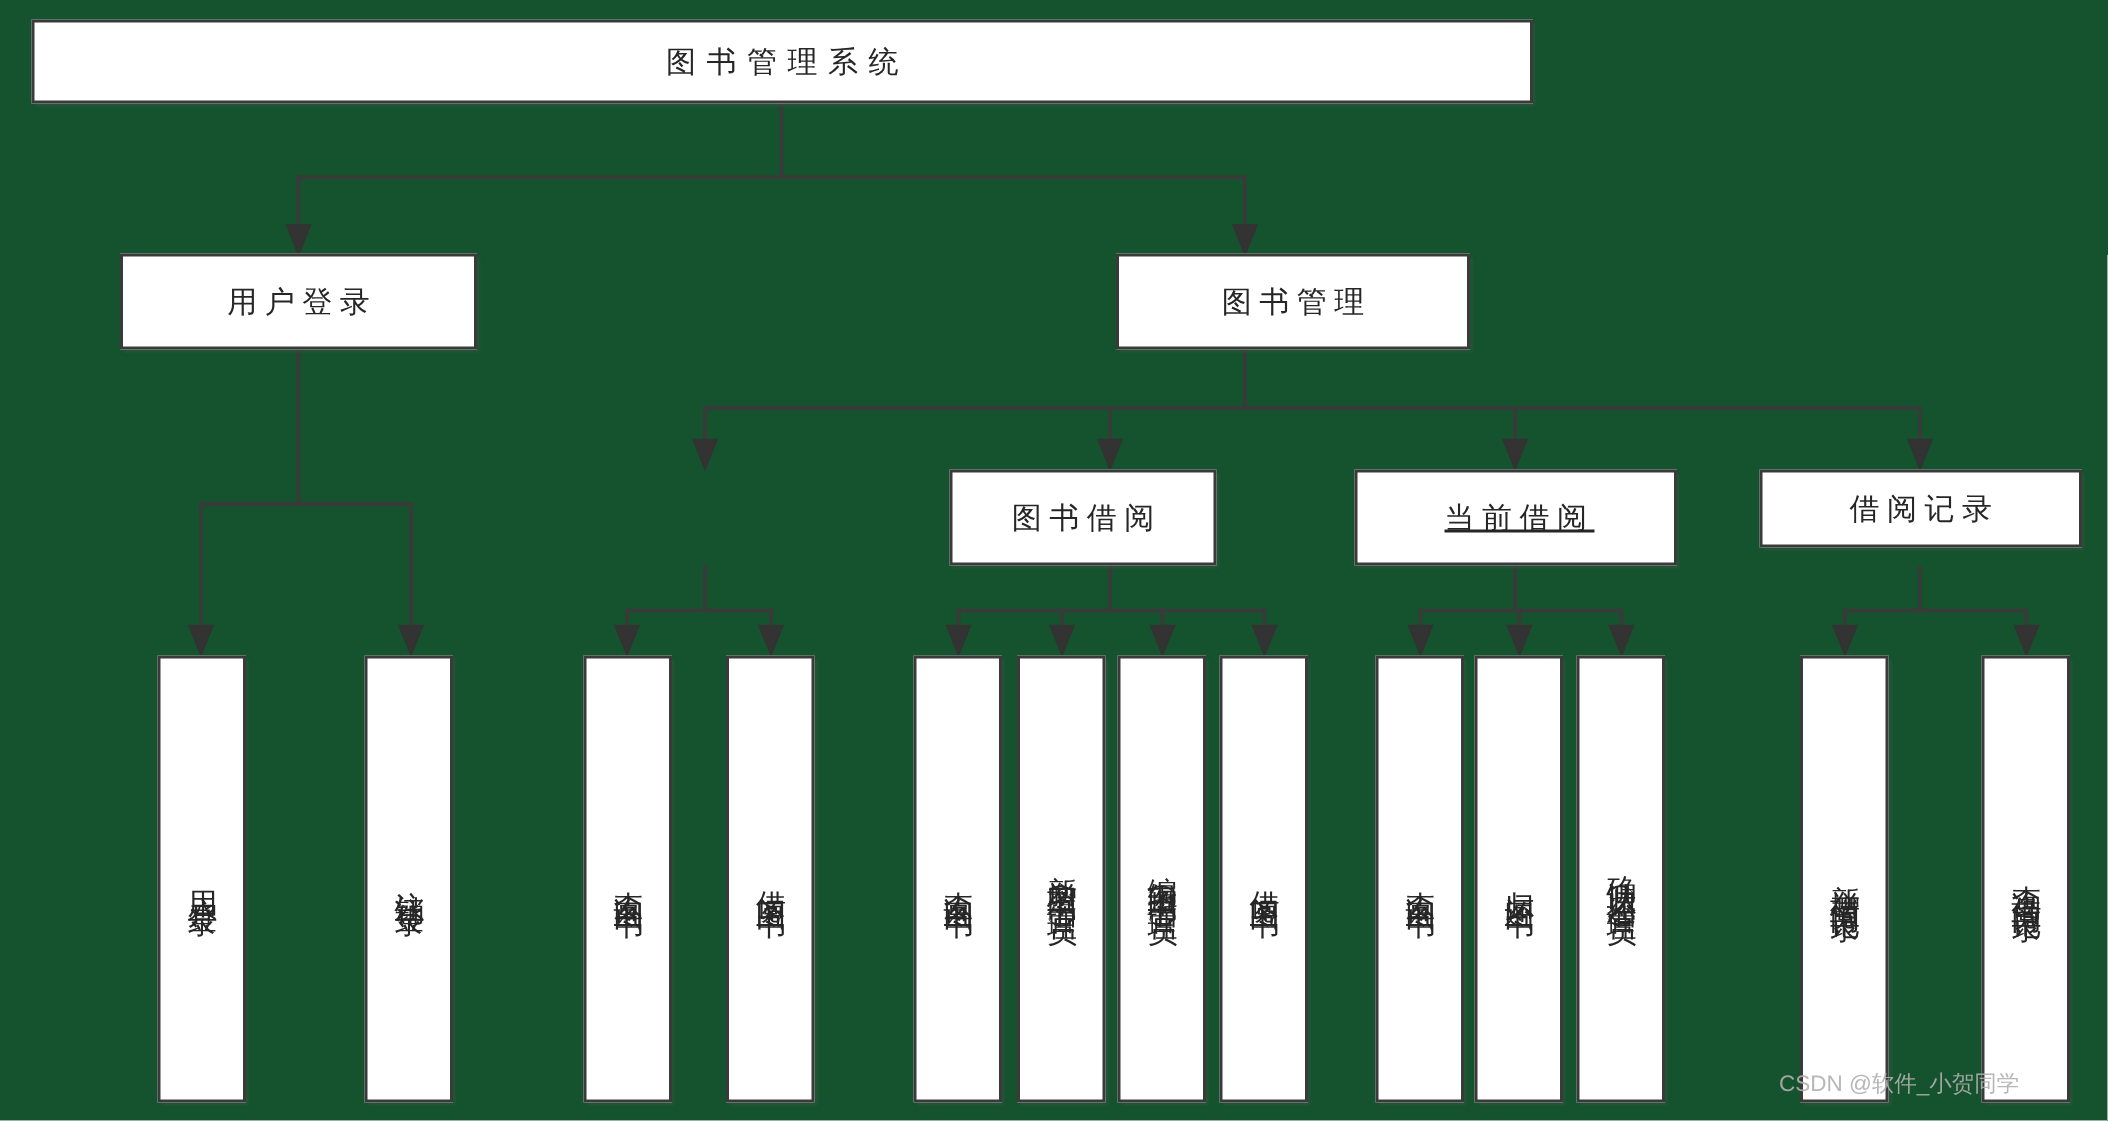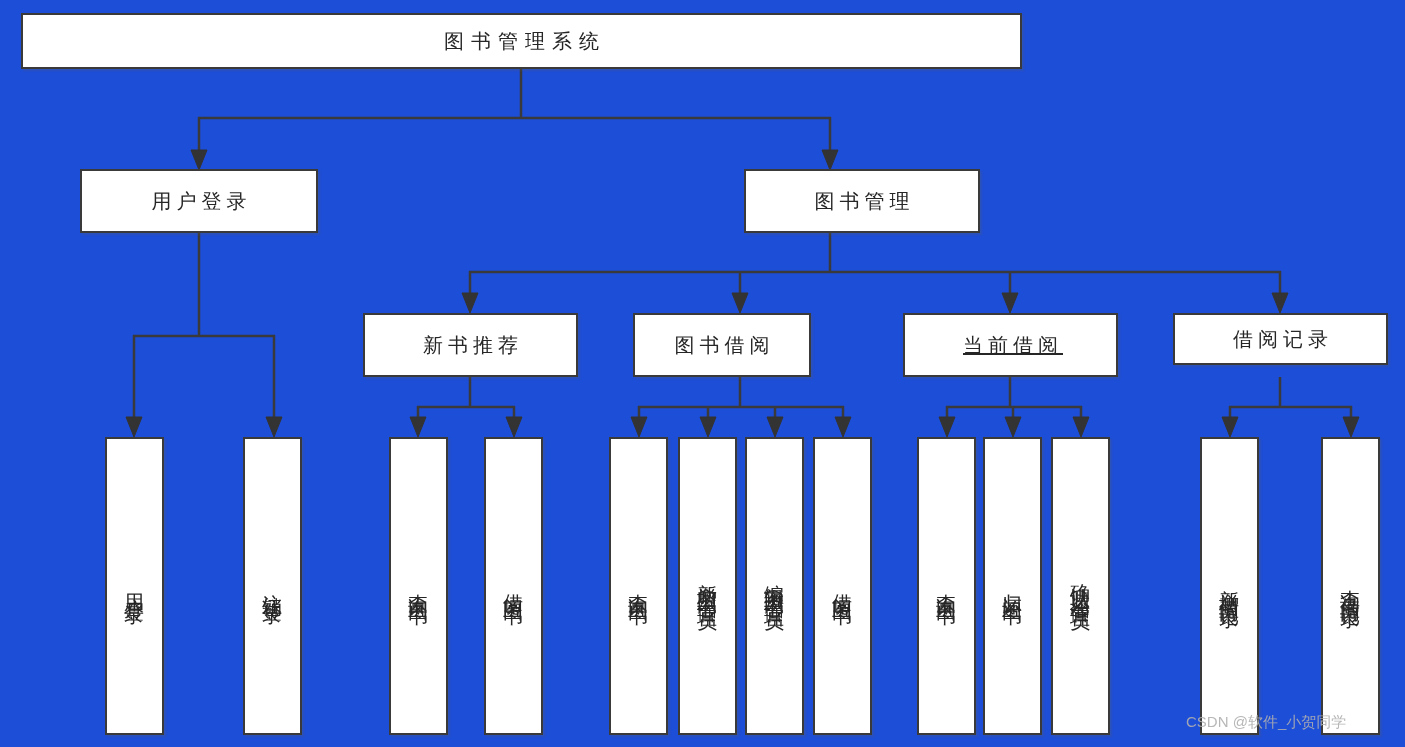--- a/index.html
+++ b/index.html
@@ -5,21 +5,21 @@
   html, body {
     margin: 0;
     padding: 0;
     background: #ffffff;
     font-family: "Liberation Sans", "DejaVu Sans", sans-serif;
   }
   #canvas {
     position: relative;
     width: 1405px;
     height: 747px;
-    background: #1d4ed8;
+    background: #14532d;
     overflow: hidden;
   }
   #connectors {
     position: absolute;
     left: 0;
     top: 0;
     width: 1405px;
     height: 747px;
     pointer-events: none;
   }
@@ -165,23 +165,20 @@
     <span class="h-label root-label">图书管理系统</span>
   </div>
 
   <div class="box n-l2a">
     <span class="h-label">用户登录</span>
   </div>
   <div class="box n-l2b">
     <span class="h-label">图书管理</span>
   </div>
 
-  <div class="box n-l3a">
-    <span class="h-label">新书推荐</span>
-  </div>
   <div class="box n-l3b">
     <span class="h-label">图书借阅</span>
   </div>
   <div class="box n-l3c">
     <span class="h-label">当前借阅</span>
   </div>
   <div class="box n-l3d">
     <span class="h-label">借阅记录</span>
   </div>
 

